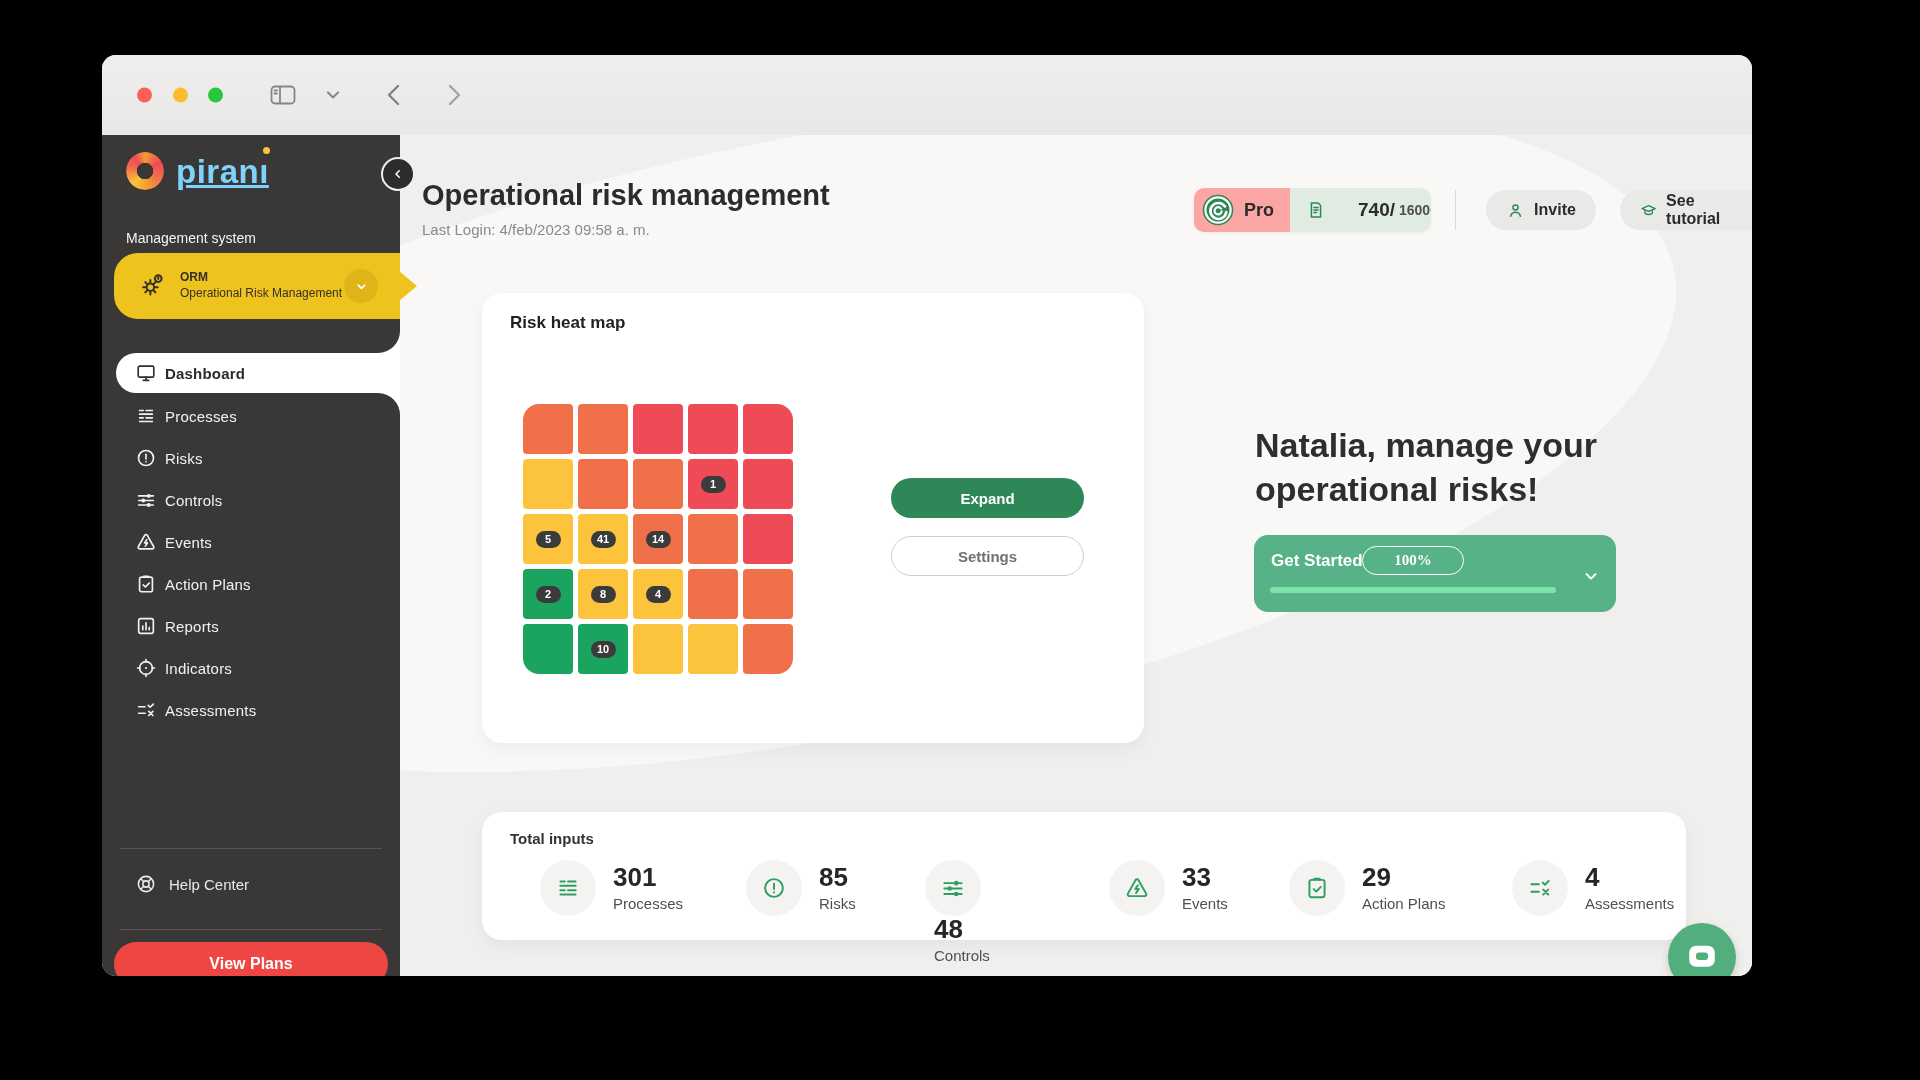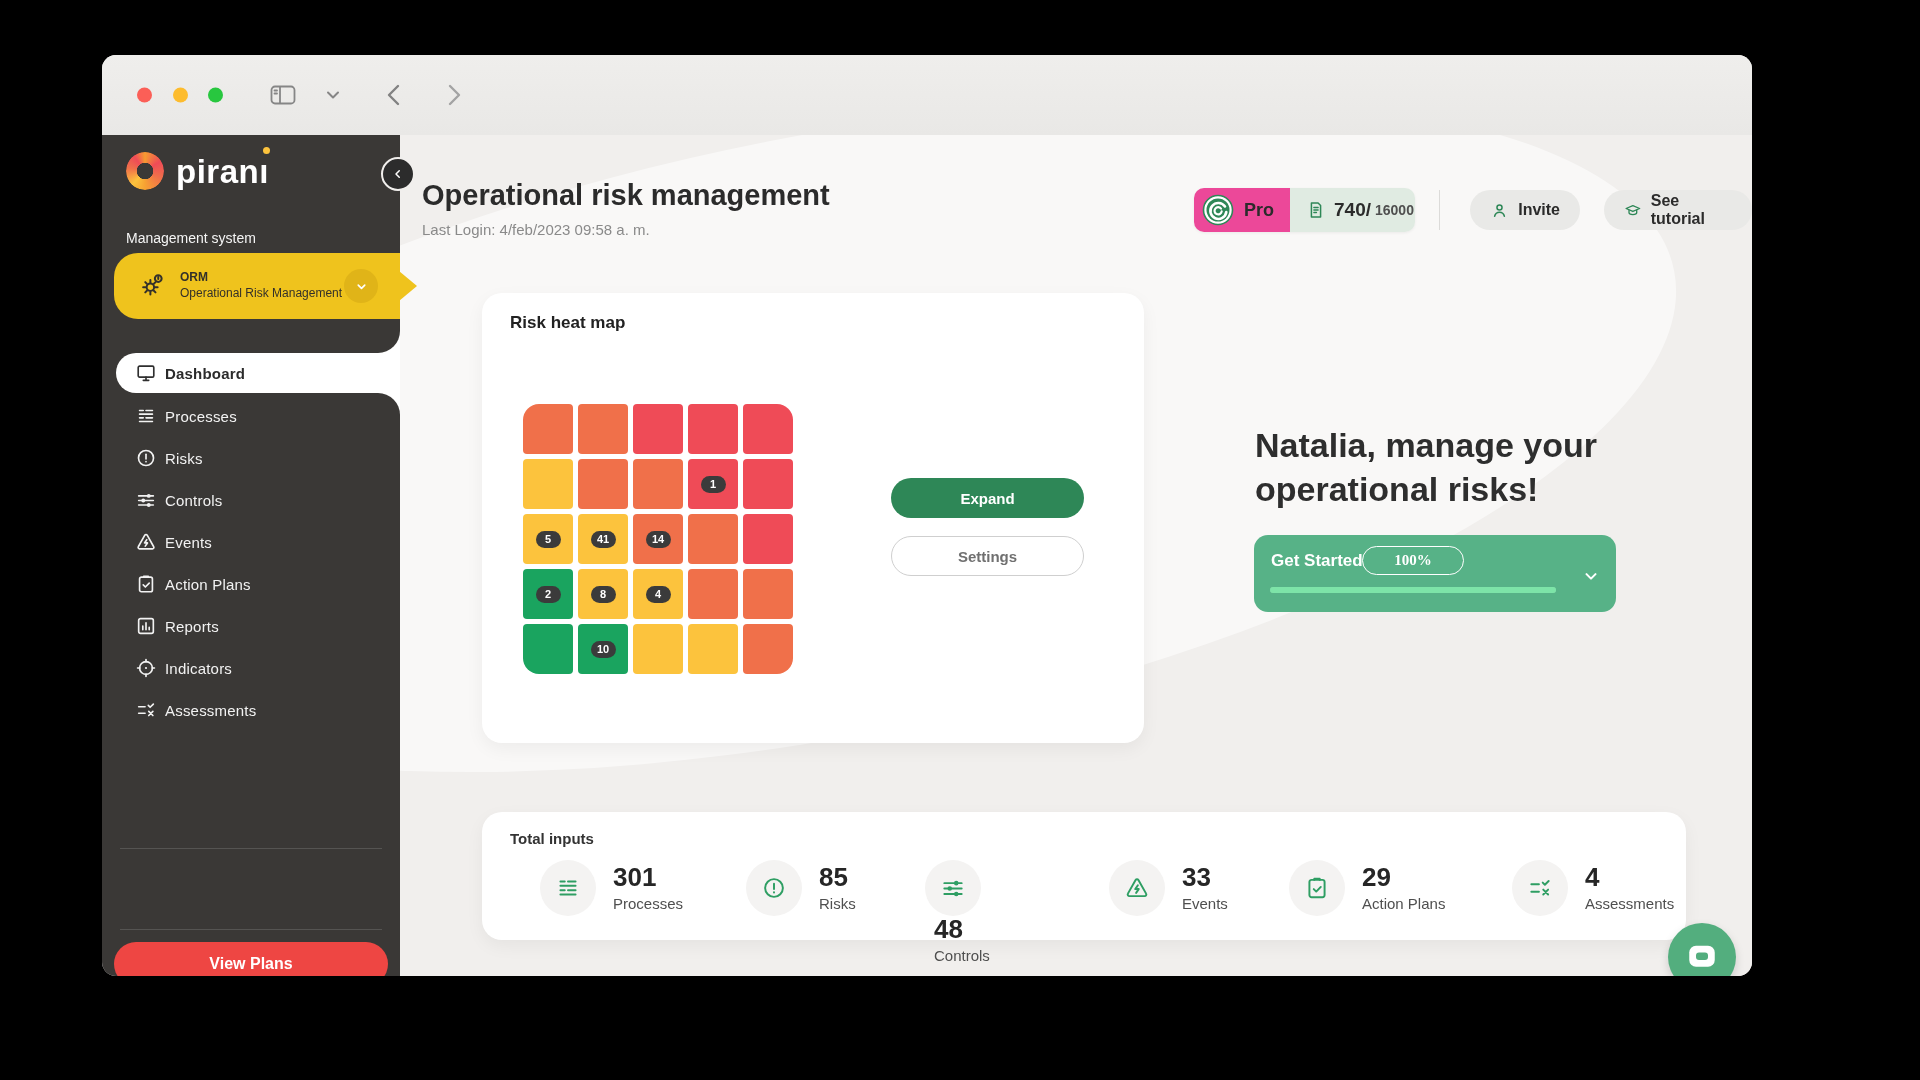--- a/index.html
+++ b/index.html
@@ -18,21 +18,21 @@
   .chrome svg{display:block;}
   
   .app{position:absolute;left:0;top:80px;right:0;bottom:0;display:flex;}
   
   .sidebar{position:relative;width:298px;flex:0 0 298px;background:#3a3836;color:#f2f2f2;z-index:5;}
   .logo-row{position:absolute;left:24px;top:14px;height:44px;display:flex;align-items:center;gap:12px;}
   .logo-ring{width:38px;height:38px;border-radius:50%;
      background:conic-gradient(#f59b31,#ef4b57 16%,#f0704a 32%,#f7a232 50%,#fcc33d 62%,#f0704a 78%,#ef4b57 90%,#f59b31);
      -webkit-mask:radial-gradient(circle,transparent 0 8px,#000 8.5px);
              mask:radial-gradient(circle,transparent 0 8px,#000 8.5px);}
-  .logo-text{font-size:33px;font-weight:700;letter-spacing:.5px;color:#ffffff;position:relative;line-height:1;}
+  .logo-text{font-size:33px;font-weight:700;letter-spacing:.5px;color:#7dd3fc;position:relative;line-height:1;text-decoration:underline;}
   .logo-text .dot{position:absolute;right:-1px;top:-8px;width:7px;height:7px;border-radius:50%;background:#fcc33d;}
   .collapse-btn{position:absolute;right:-15px;top:22px;width:30px;height:30px;border-radius:50%;
       background:#2c2c2c;border:2px solid #f1efed;display:flex;align-items:center;justify-content:center;color:#fff;z-index:8;}
   .section-label{position:absolute;left:24px;top:95px;font-size:14px;color:#f5f5f5;}
   
   .orm-pill{position:absolute;left:12px;right:0;top:118px;height:66px;background:#efc31d;border-radius:24px 0 0 24px;
       display:flex;align-items:center;color:#33302a;}
   .orm-pill .tip{position:absolute;right:-17px;top:50%;transform:translateY(-50%);width:0;height:0;
       border-left:18px solid #efc31d;border-top:15px solid transparent;border-bottom:15px solid transparent;}
   .orm-gear{margin-left:22px;color:#33302a;width:30px;height:30px;}
@@ -67,25 +67,25 @@
       border-radius:0 0 18px 18px;overflow:hidden;box-shadow:0 2px 5px rgba(0,0,0,.04);}
   .account{position:absolute;right:210px;top:-9px;display:flex;align-items:center;gap:10px;font-size:14px;
       font-weight:600;color:#4c4c4c;}
   .avatar{width:26px;height:26px;border-radius:50%;background:radial-gradient(circle at 35% 35%,#7cc89c,#2e8757);}
   .acct-id{color:#5a5a5a;font-weight:600;margin-left:14px;}
   .page-title{position:absolute;left:22px;top:44px;font-size:29px;font-weight:700;color:#2b2b2b;}
   .last-login{position:absolute;left:22px;top:86px;font-size:15px;color:#8a8a8a;}
   .badges{position:absolute;top:53px;left:794px;height:44px;display:flex;align-items:center;}
   .pro-group{display:flex;align-items:stretch;height:44px;border-radius:10px;overflow:hidden;
       box-shadow:0 1px 3px rgba(0,0,0,.06);cursor:pointer;}
-  .pro-left{background:#ec4899;display:flex;align-items:center;gap:10px;padding:0 16px 0 8px;}
+  .pro-left{background:#fca5a5;display:flex;align-items:center;gap:10px;padding:0 16px 0 8px;}
   .pro-label{font-size:18px;font-weight:700;color:#2b2b2b;}
   .usage{background:#e0ebe2;display:flex;align-items:center;gap:8px;padding:0 16px;}
   .usage .icon{width:20px;height:20px;color:#2e8757;}
-  .usage-used{font-size:19px;font-weight:700;color:#2b2b2b;}
+  .usage-used{font-size:19px;font-weight:700;color:#2b2b2b;margin-left:24px;}
   .usage-total{font-size:14px;font-weight:600;color:#4f4f4f;margin-left:-4px;}
   .v-div{width:1px;height:40px;background:#dcdbd9;margin:0 30px 0 24px;}
   .pill-btn{height:40px;border-radius:21px;background:#e9e9e7;display:flex;align-items:center;gap:9px;
       padding:0 20px;font-size:16px;font-weight:700;color:#2b2b2b;cursor:pointer;margin-right:24px;}
   .pill-btn .icon{width:19px;height:19px;color:#2e8757;}
   
   .card{position:absolute;background:#fff;border-radius:20px;box-shadow:0 6px 18px rgba(0,0,0,.05);}
   .hm-card{left:82px;top:158px;width:662px;height:450px;}
   .card-title{position:absolute;left:28px;top:20px;font-size:17px;font-weight:700;color:#222;}
   .hm-grid{position:absolute;left:41px;top:111px;display:grid;grid-template-columns:repeat(5,50px);
@@ -281,20 +281,30 @@
                   <path d="M4 8.5h7M4 15.5h7"></path>
                   <path d="m14.5 7 2 2 3.5-3.5"></path>
                   <path d="m15 13.5 4.5 4.5M19.5 13.5 15 18"></path>
                 </svg>
               </span>
               <span class="mi-label">Assessments</span>
             </div>
           </nav>
 
         <div class="sb-divider" style="top:713px"></div>
+        <div class="help-row">
+          <span class="icon">
+            <svg viewBox="0 0 24 24" fill="none" stroke="currentColor" stroke-width="1.7" stroke-linecap="round">
+              <circle cx="12" cy="12" r="8.3"></circle>
+                <circle cx="12" cy="12" r="3.4"></circle>
+              <path d="M6.3 6.3 9.6 9.6M17.7 6.3 14.4 9.6M6.3 17.7 9.6 14.4M17.7 17.7 14.4 14.4"></path>
+            </svg>
+          </span>
+          <span class="help-label">Help Center</span>
+        </div>
         <div class="sb-divider" style="top:794px"></div>
         <div class="view-plans">View Plans</div>
       </aside>
 
       <main class="content">
         <svg class="wave" viewBox="0 0 1352 841" preserveAspectRatio="none">
           <ellipse cx="430" cy="300" rx="860" ry="300" fill="#ffffff" opacity="0.55" transform="rotate(-11 430 300)"></ellipse>
         </svg>
 
 

